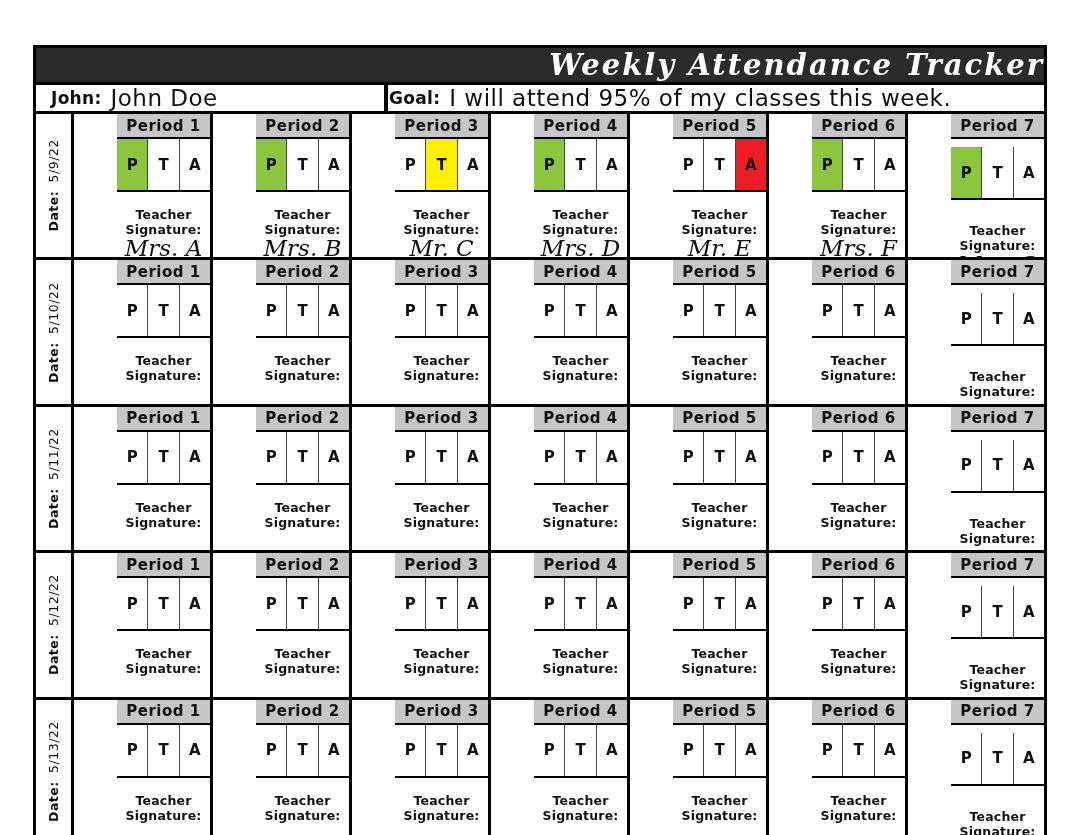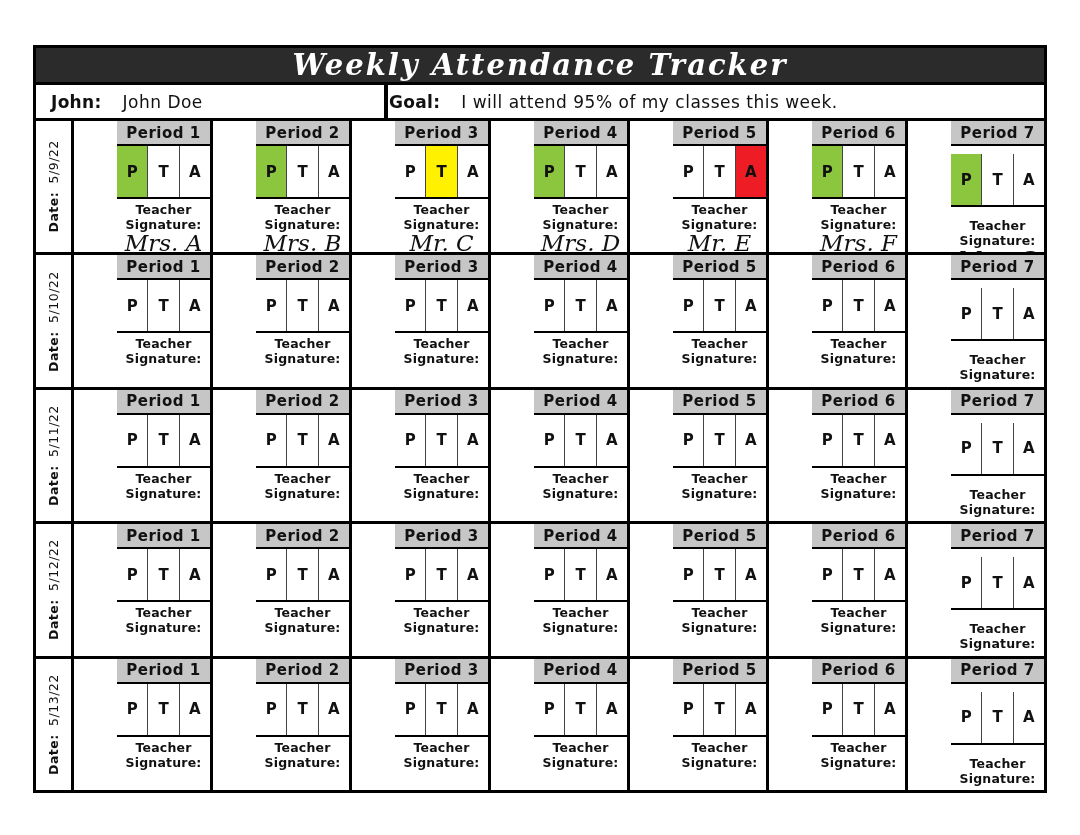--- a/index.html
+++ b/index.html
@@ -8,32 +8,32 @@
     position:relative; width:1080px; height:835px; background:#ffffff;
     font-family:"DejaVu Sans", sans-serif; color:#111;
   }
   .tracker {
     position:absolute; left:33px; top:45px; width:1014px; height:748px;
     display:flex; flex-direction:column;
   }
   
   .title-bar {
     height:45px; background:#2B2B2B; border:3px solid #000;
-    display:flex; align-items:center; justify-content:center;
+    display:flex; align-items:center; justify-content:flex-end;
   }
   .title-text {
     color:#fff; font-family:"DejaVu Serif", serif; font-style:italic; font-weight:bold;
     font-size:29px; letter-spacing:2px;
   }
   
   .info-row { height:48px; display:flex; border:3px solid #000; border-top:none; background:#fff; }
   .name-cell { width:352px; border-right:4px solid #000; display:flex; align-items:center; padding-left:15px; }
   .goal-cell { flex:1; display:flex; align-items:center; padding-left:1px; }
   .info-label { font-weight:bold; font-size:17px; letter-spacing:0.3px; }
-  .info-value { font-size:17px; margin-left:21px; letter-spacing:0.5px; }
+  .info-value { font-size:23px; margin-left:9px; letter-spacing:0.5px; }
   
   .grid { flex:1; display:flex; flex-direction:column; border:3px solid #000; border-top:none; background:#fff; }
   .day { flex:1; display:flex; border-bottom:3px solid #000; min-height:0; }
   .day:last-child { border-bottom:none; }
   .date-cell { width:38px; border-right:3px solid #000; display:flex; align-items:center; justify-content:center; background:#fff; }
   .date-rot { writing-mode:vertical-rl; transform:rotate(180deg); white-space:nowrap; font-size:12.5px; letter-spacing:0.5px; }
   .date-label { font-weight:bold; }
   .date-value { margin-top:4px; }
   .period { flex:1; border-right:3px solid #000; display:flex; flex-direction:column; min-width:0; background:#fff;margin-left:43px; }
   .period:last-child { border-right:none;gap:8px; }
@@ -44,21 +44,21 @@
   }
   .pta-row { height:53px; display:flex; border-bottom:2px solid #000; }
   .pta-cell {
     flex:1; display:flex; align-items:center; justify-content:center;
     font-size:15px; font-weight:bold; border-right:1.5px solid #444; background:transparent;
   }
   .pta-cell:last-child { border-right:none; }
   .present { background:#8CC63F; }
   .tardy   { background:#FFF100; }
   .absent  { background:#EE1C24; }
-  .sig-area { flex:1; text-align:center; padding-top:3px; overflow:hidden; }
+  .sig-area { flex:1; text-align:center; padding-top:15px; overflow:hidden; }
   .sig-label { font-weight:bold; font-size:12.5px; letter-spacing:0.2px; }
   .sig-value { font-family:"DejaVu Serif", serif; font-style:italic; font-size:23px; line-height:22px; }
 </style>
 </head>
 <body>
 
 <div class="page">
   <div class="tracker">
 
     <div class="title-bar">

